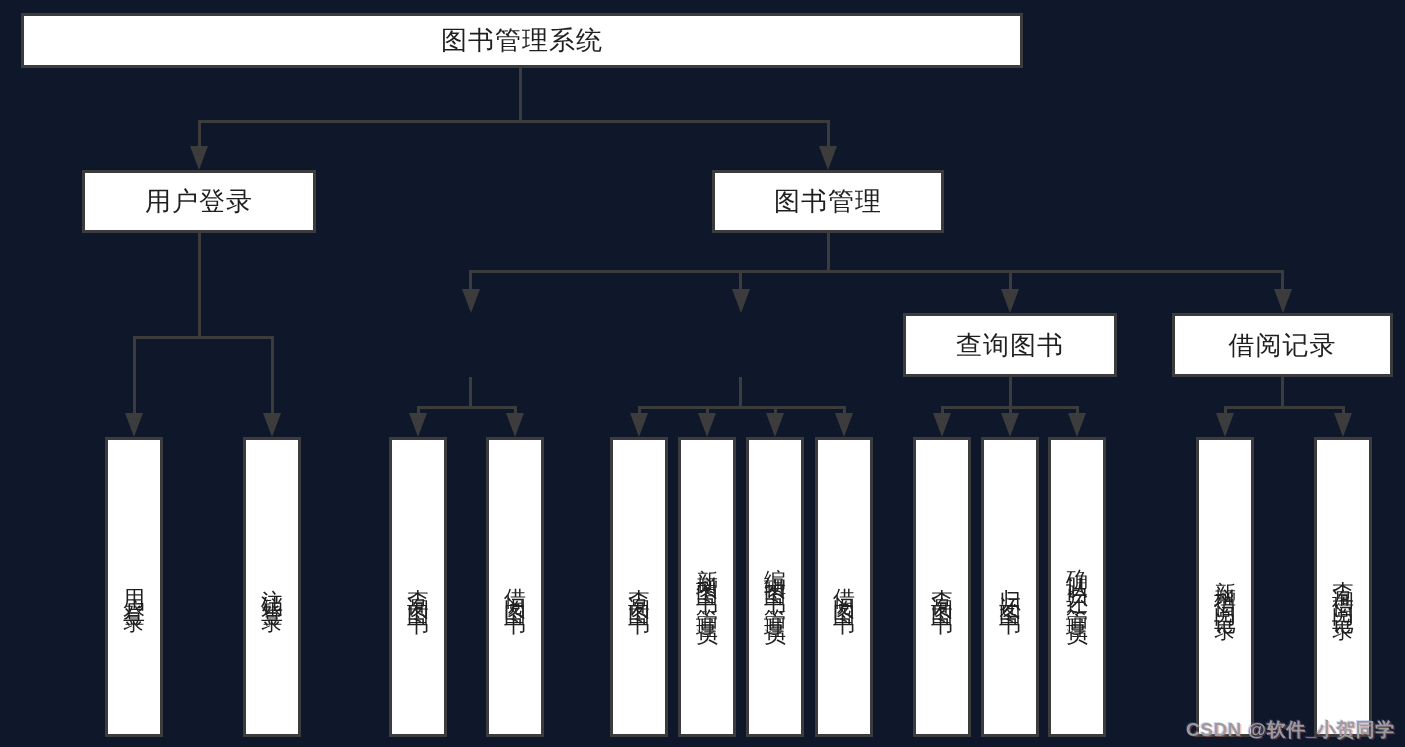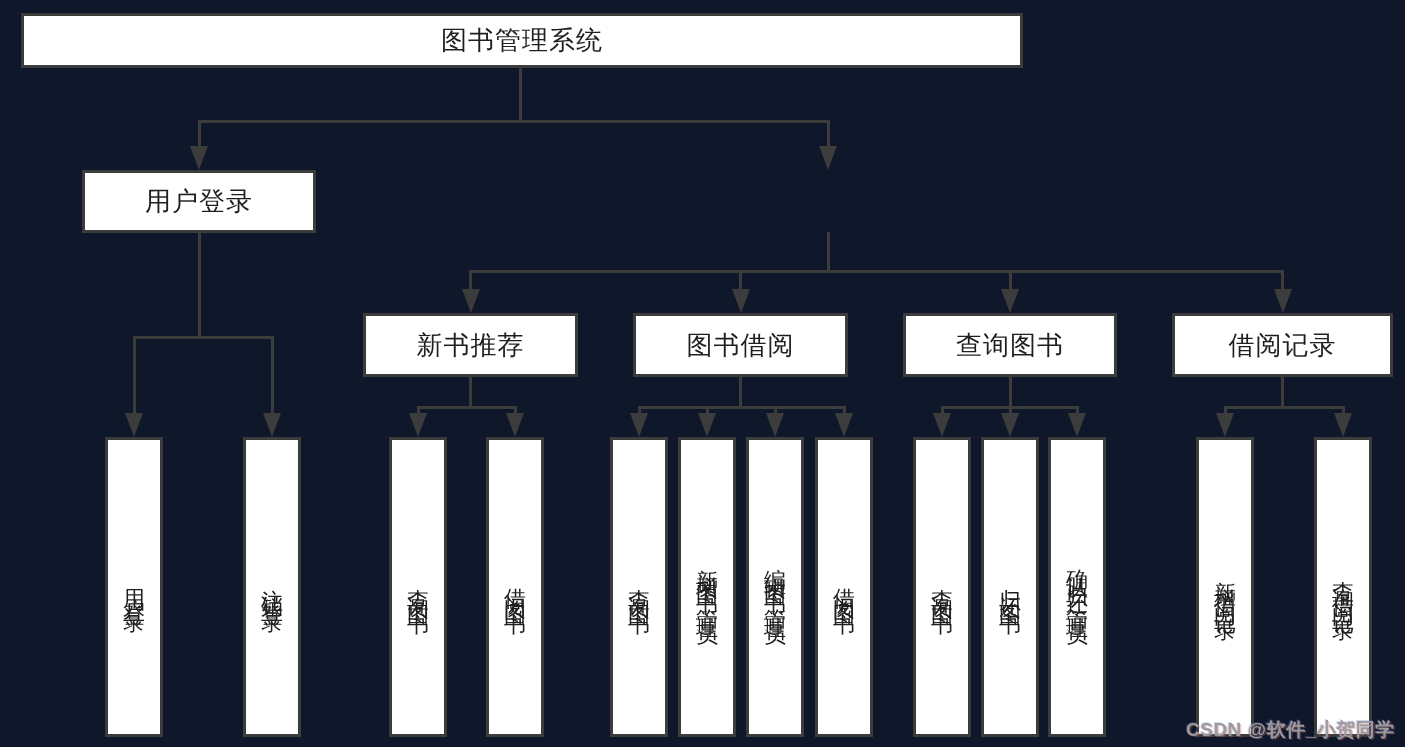--- a/index.html
+++ b/index.html
@@ -75,23 +75,22 @@
   #b-leaf-qrec{left:1314px;top:437px;width:58px;height:300px;}
 </style>
 </head>
 <body>
 
 <div id="stage">
 
   <div class="node node-h" id="b-root">图书管理系统</div>
 
   <div class="node node-h" id="b-user-login">用户登录</div>
+  <div class="node node-h" id="b-book-mgmt">图书管理</div>
 
-  <div class="node node-h" id="b-new-books">新书推荐</div>
-  <div class="node node-h" id="b-book-borrow">图书借阅</div>
   <div class="node node-h" id="b-current-borrow">查询图书</div>
   <div class="node node-h" id="b-records">借阅记录</div>
 
   <div class="node node-v" id="b-leaf-ul">
       <span class="vtext">用户登录</span>
     </div>
   <div class="node node-v" id="b-leaf-logout">
       <span class="vtext">注销登录</span>
     </div>
 

